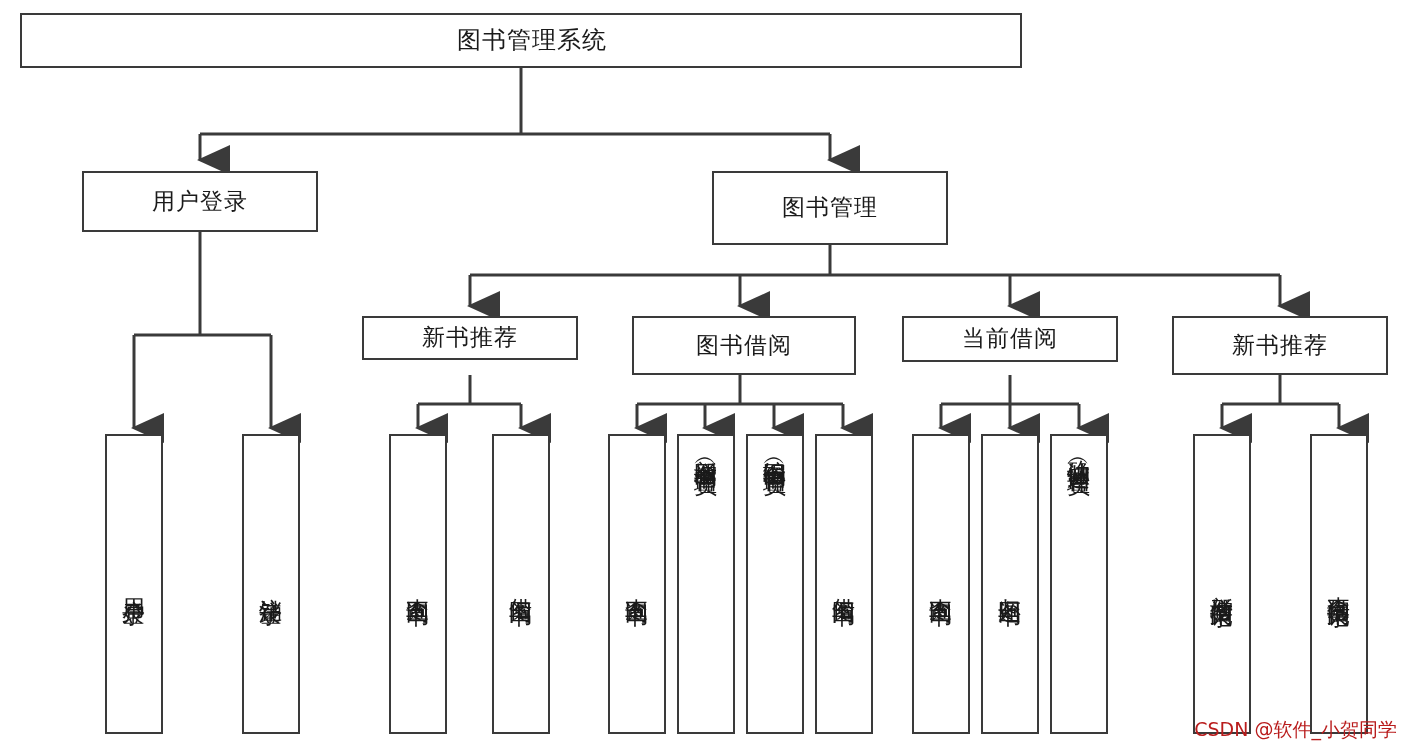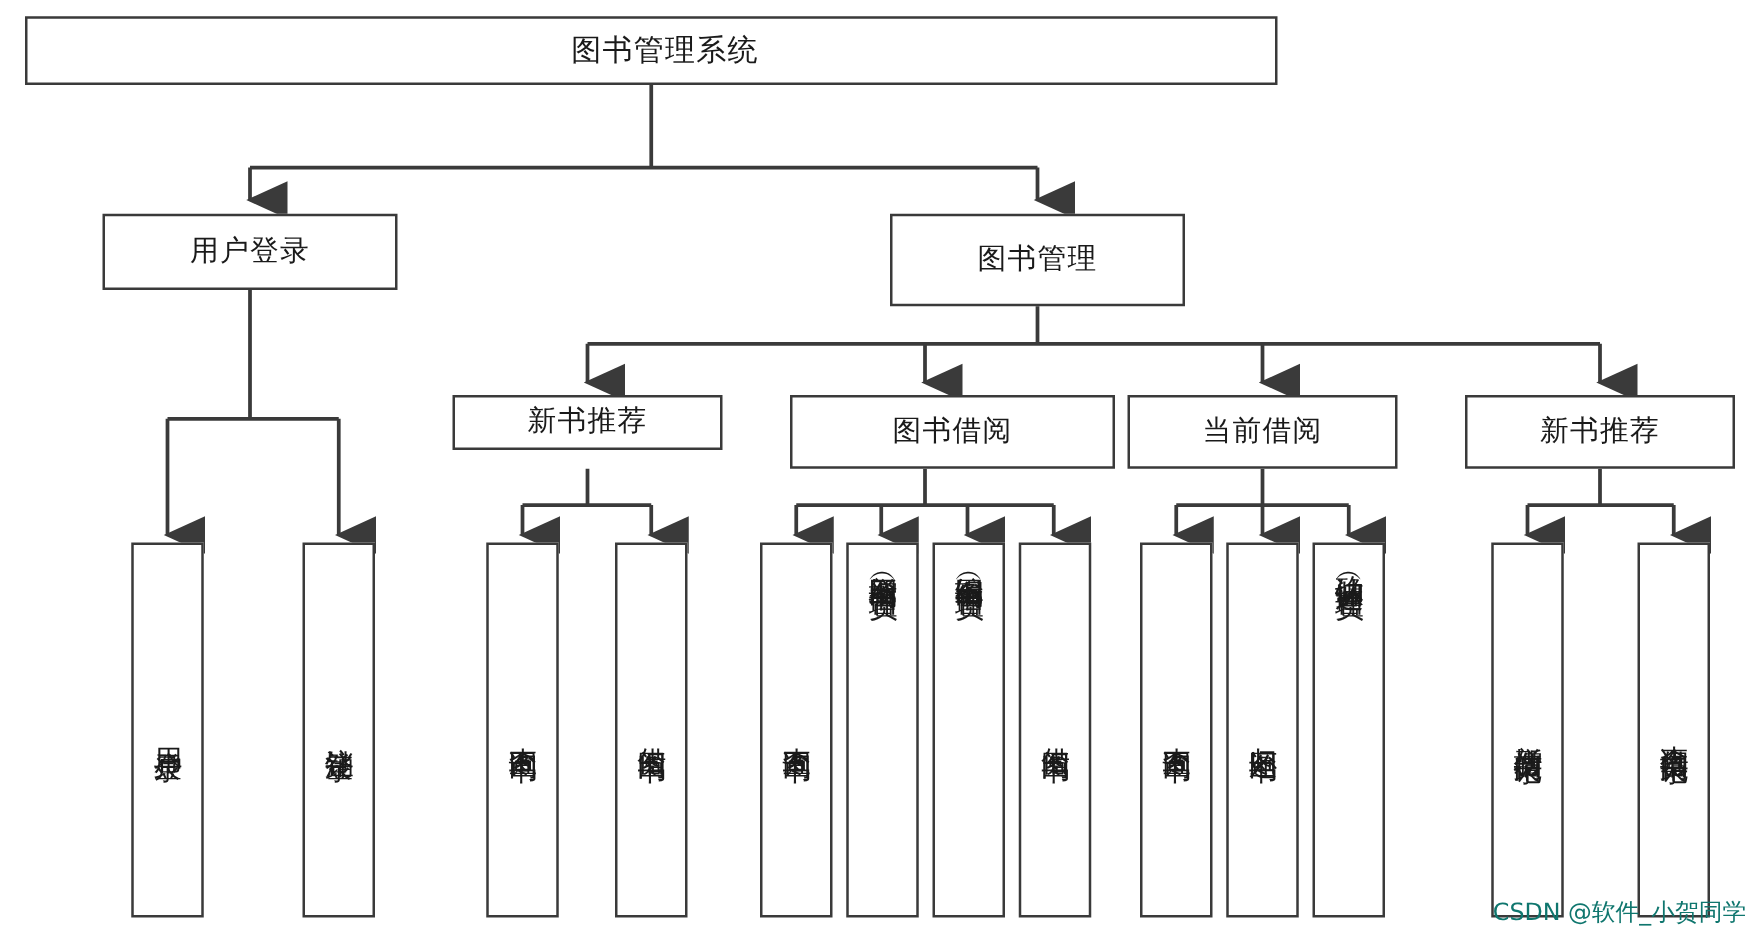--- a/index.html
+++ b/index.html
@@ -62,21 +62,21 @@
     margin: 0 auto;
   }
   .node.leaf.midalign {
     align-items: center;
   }
   .watermark {
     position: absolute;
     right: 8px;
     bottom: 4px;
     font-size: 19px;
-    color: #0f766e;
+    color: #b91c1c;
     white-space: nowrap;
     z-index: 5;
     font-family: "DejaVu Sans", "Liberation Sans", sans-serif;
   }
 </style>
 </head>
 <body>
 
 <div id="canvas">
 
@@ -139,24 +139,24 @@
   <div class="node horiz" style="left:82px; top:171px; width:236px; height:61px;">
     <span>用户登录</span>
   </div>
   <div class="node horiz" style="left:712px; top:171px; width:236px; height:74px;">
     <span>图书管理</span>
   </div>
 
   <div class="node horiz" style="left:362px; top:316px; width:216px; height:44px;">
     <span>新书推荐</span>
   </div>
-  <div class="node horiz" style="left:632px; top:316px; width:260px; height:59px;">
+  <div class="node horiz" style="left:632px; top:316px; width:224px; height:59px;">
     <span>图书借阅</span>
   </div>
-  <div class="node horiz" style="left:902px; top:316px; width:216px; height:59px;">
+  <div class="node horiz" style="left:902px; top:316px; width:216px; height:46px;">
     <span>当前借阅</span>
   </div>
   <div class="node horiz" style="left:1172px; top:316px; width:216px; height:59px;">
     <span>新书推荐</span>
   </div>
 
   <div class="node leaf midalign" style="left:105px; top:434px; width:58px; height:300px;">
     <span class="vtext">用户登录</span>
   </div>
   <div class="node leaf midalign" style="left:242px; top:434px; width:58px; height:300px;">

